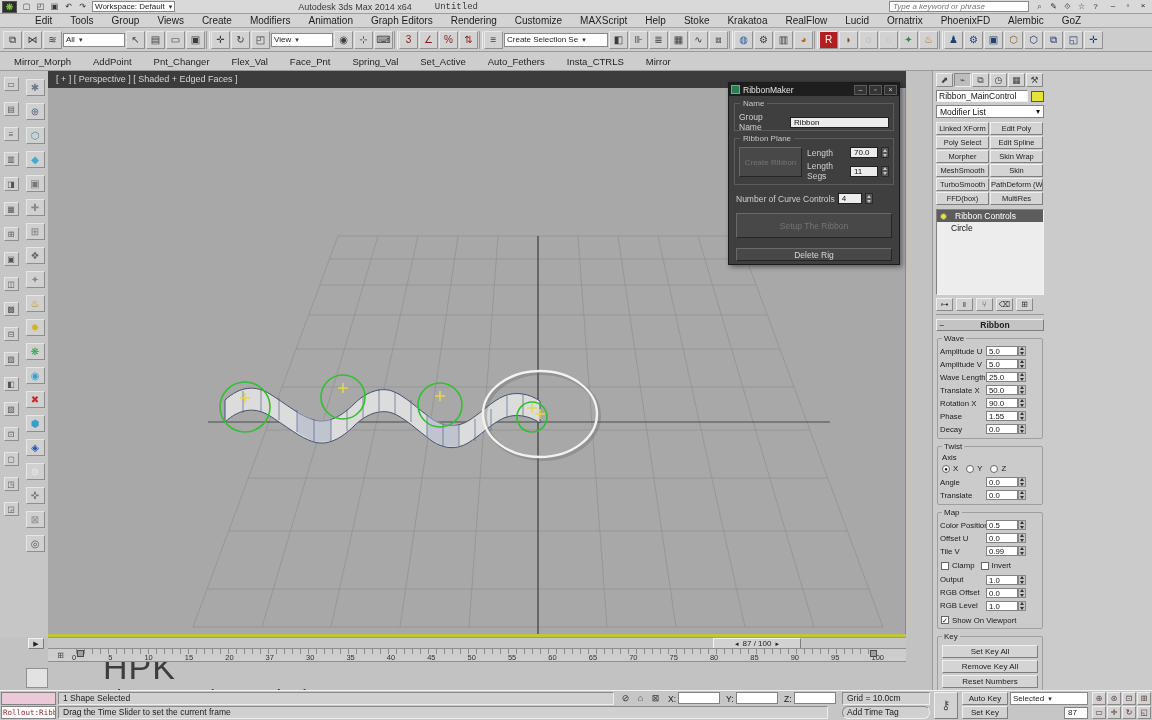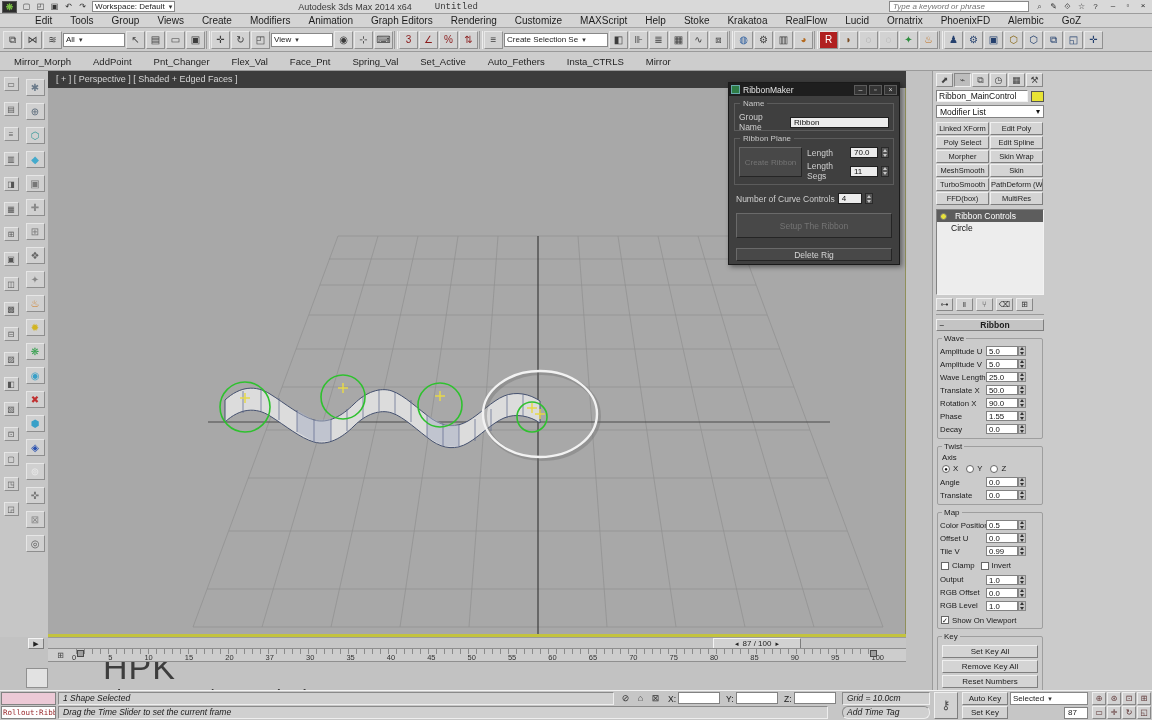--- a/index.html
+++ b/index.html
@@ -105,21 +105,21 @@
   .spinrow .sarr b.dn{border-top-color:#333;}
   .checkrow{display:inline-flex;align-items:center;gap:3px;font-size:7.8px;height:11px;margin-right:6px;color:#1a1a1a;}
   .cbox{width:8px;height:8px;background:#fff;border:1px solid #666;font-size:7px;line-height:7px;text-align:center;color:#111;}
   .rbox{width:8px;height:8px;border-radius:50%;background:#fff;border:1px solid #666;font-size:6px;line-height:7px;text-align:center;color:#111;}
   #axisrow{display:flex;gap:2px;margin:1px 0 2px 2px;}
   .panelbtn{width:96px;height:13px;margin:2px auto;border:1px solid;border-color:#efefef #7e7e7e #7e7e7e #efefef;background:#d4d4d4;font-size:8px;line-height:12px;text-align:center;color:#222;}
   
   #statusbar{left:0;top:690px;width:1152px;height:30px;background:#c6c6c6;border-top:1px solid #f2f2f2;font-size:8.5px;color:#1a1a1a;}
   #listener-top{position:absolute;left:1px;top:1px;width:55px;height:13px;background:#ecc9d6;border:1px solid #828282;}
   #listener-bot{position:absolute;left:1px;top:15px;width:55px;height:13px;background:#fdfdfd;border:1px solid #828282;font-family:"DejaVu Sans Mono",monospace;font-size:7.5px;color:#99272b;line-height:11px;padding-left:1px;white-space:nowrap;overflow:hidden;}
-  .status-field{position:absolute;height:13px;background:#d0d0d0;border:1px solid;border-color:#8a8a8a #eee #eee #8a8a8a;line-height:11px;padding-left:4px;white-space:nowrap;overflow:hidden;font-style:italic;}
+  .status-field{position:absolute;height:13px;background:#d0d0d0;border:1px solid;border-color:#8a8a8a #eee #eee #8a8a8a;line-height:11px;padding-left:4px;white-space:nowrap;overflow:hidden;}
   .coordlab{position:absolute;top:3px;font-size:8.5px;}
   .coordfield{position:absolute;top:1px;width:42px;height:12px;background:#fff;border:1px solid #828282;}
   .sb-btn{position:absolute;height:13px;border:1px solid;border-color:#efefef #7e7e7e #7e7e7e #efefef;background:#d2d2d2;text-align:center;line-height:12px;}
   #keybtn{position:absolute;left:934px;top:1px;width:24px;height:27px;border:1px solid;border-color:#efefef #7e7e7e #7e7e7e #efefef;background:#d2d2d2;text-align:center;line-height:25px;font-size:12px;color:#4a4a4a;}
   #keymode-dd{position:absolute;left:1010px;top:1px;width:78px;height:13px;font-size:8px;}
   #framefield{position:absolute;left:1064px;top:16px;width:24px;height:12px;background:#fff;border:1px solid #828282;font-size:8px;line-height:10px;padding-left:3px;}
   #navgrid{position:absolute;left:1092px;top:1px;width:58px;height:28px;display:grid;grid-template-columns:repeat(4,14px);grid-auto-rows:13px;gap:1px;}
   .navbtn{border:1px solid;border-color:#eee #888 #888 #eee;background:#d2d2d2;font-size:8px;line-height:12px;text-align:center;color:#5a3030;}
 </style>
 </head>

